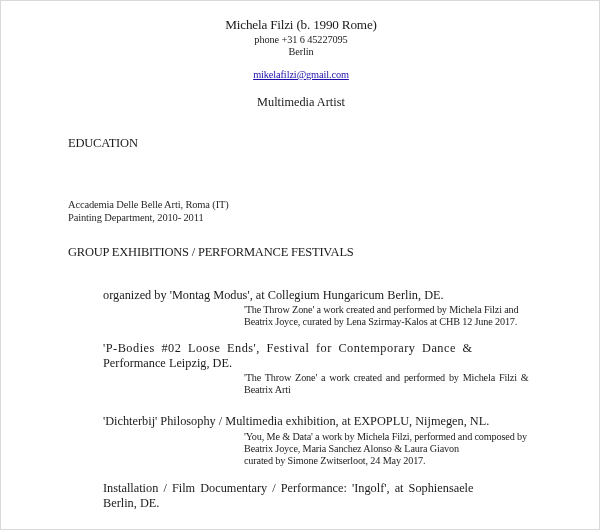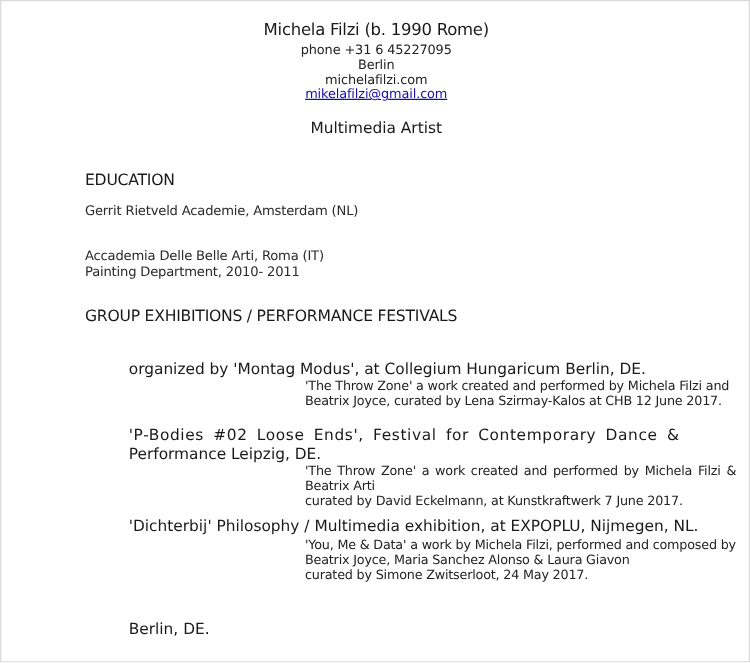--- a/index.html
+++ b/index.html
@@ -4,21 +4,21 @@
 <style>
   html, body { margin: 0; padding: 0; background: #ffffff; }
   body {
     width: 600px; height: 530px; position: relative; overflow: hidden;
     font-family: "DejaVu Sans", sans-serif; color: #1a1a1a;
   }
   .page {
     position: absolute; left: 0; top: 0; width: 598px; height: 528px;
     border: 1px solid #d9d9d9; background: #fff;
   }
-  .abs { position: absolute; white-space: nowrap; }
+  .abs { position: absolute; white-space: nowrap; font-family: Liberation Serif, serif; }
   .center { left: 0; width: 600px; text-align: center; }
   .name { top: 16px; font-size: 13.2px; letter-spacing: -0.2px; }
   .hdr-sm { font-size: 10.3px; color: #222; letter-spacing: -0.1px; }
   .phone { top: 33px; }
   .city { top: 45px; }
   .web { top: 57px; }
   .email { top: 68px; color: #1a0dab; text-decoration: underline; }
   .role { top: 94px; font-size: 12.3px; }
 
   .sec { left: 67px; font-size: 12.5px; letter-spacing: -0.2px; }
@@ -30,41 +30,39 @@
   .detail { font-size: 10.2px; color: #222; letter-spacing: -0.15px; margin-left: 48px; }
 </style>
 </head>
 <body>
 
 <div class="page">
 
   <div class="abs center name">Michela Filzi (b. 1990 Rome)</div>
   <div class="abs center hdr-sm phone">phone  +31 6 45227095</div>
   <div class="abs center hdr-sm city">Berlin</div>
-  <div class="abs center hdr-sm web">michelafilzi.com</div>
   <div class="abs center hdr-sm email">mikelafilzi@gmail.com</div>
   <div class="abs center role">Multimedia Artist</div>
 
   <div class="abs sec edu-title">EDUCATION</div>
-  <div class="abs edu" style="top:162px">Gerrit Rietveld Academie, Amsterdam (NL)</div>
   <div class="abs edu" style="top:198px">Accademia Delle Belle Arti, Roma (IT)</div>
   <div class="abs edu" style="top:211px">Painting Department, 2010- 2011</div>
 
   <div class="abs sec grp-title">GROUP EXHIBITIONS / PERFORMANCE FESTIVALS</div>
 
   <div class="abs entry" style="top:287px; left:102px;">organized by 'Montag Modus', at Collegium Hungaricum Berlin, DE.</div>
   <div class="abs detail" style="top:303px; left:195px;">'The Throw Zone' a work created and performed by Michela Filzi and</div>
   <div class="abs detail" style="top:315px; left:195px;">Beatrix Joyce, curated by Lena Szirmay-Kalos at CHB 12 June 2017.</div>
 
   <div class="abs entry" style="top:340px; left:102px; word-spacing:3px; letter-spacing:0.5px;">'P-Bodies #02 Loose Ends', Festival for Contemporary Dance &amp;</div>
   <div class="abs entry" style="top:355px; left:102px;">Performance Leipzig, DE.</div>
   <div class="abs detail" style="top:371px; left:195px; word-spacing:1.5px;">'The Throw Zone' a work created and performed by Michela Filzi &amp;</div>
   <div class="abs detail" style="top:383px; left:195px;">Beatrix Arti</div>
-  <div class="abs detail" style="top:395px; left:195px;">curated by David Eckelmann, at Kunstkraftwerk 7 June 2017.</div>
 
   <div class="abs entry" style="top:413px; left:102px;">'Dichterbij' Philosophy / Multimedia exhibition, at EXPOPLU, Nijmegen, NL.</div>
   <div class="abs detail" style="top:430px; left:195px;">'You, Me &amp; Data' a work by Michela Filzi, performed and composed by</div>
   <div class="abs detail" style="top:442px; left:195px;">Beatrix Joyce, Maria Sanchez Alonso &amp; Laura Giavon</div>
   <div class="abs detail" style="top:454px; left:195px;">curated by Simone Zwitserloot, 24 May 2017.</div>
 
+  <div class="abs entry" style="top:480px; left:102px; word-spacing:2px;">Installation / Film Documentary / Performance: 'Ingolf', at Sophiensaele</div>
   <div class="abs entry" style="top:495px; left:102px;">Berlin, DE.</div>
 
 </div>
 
 </body></html>

